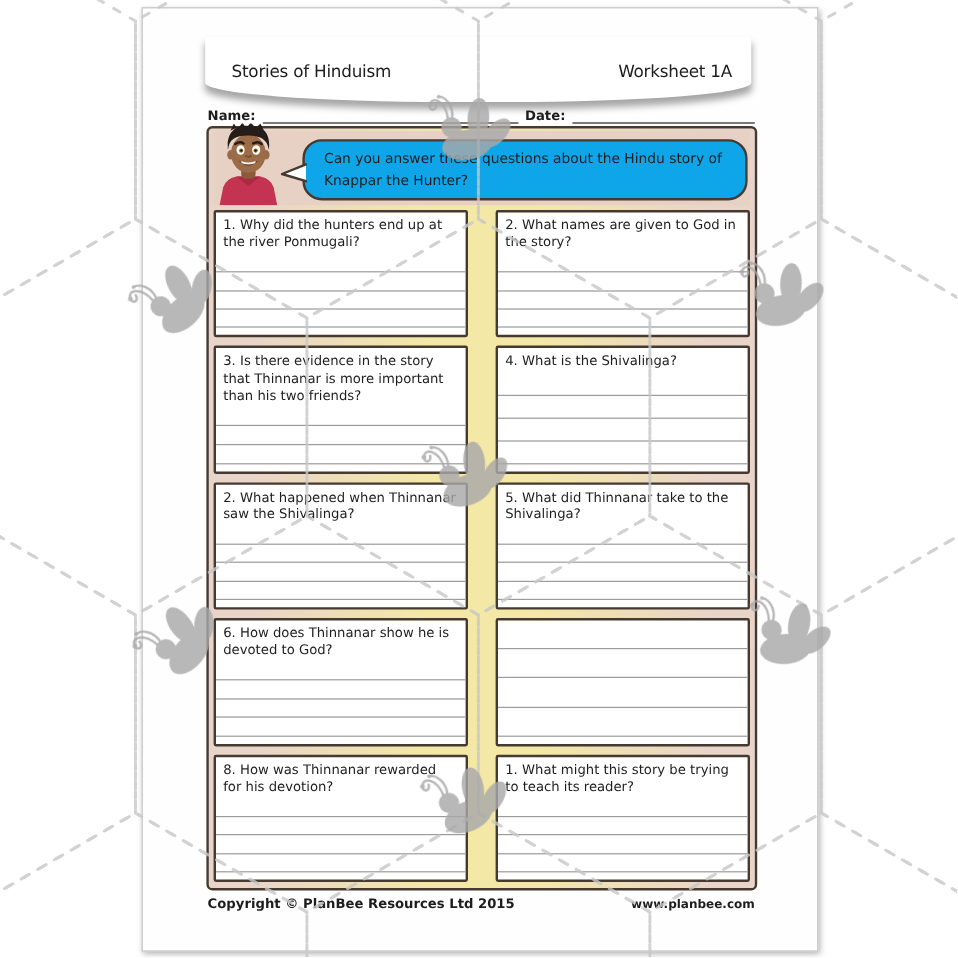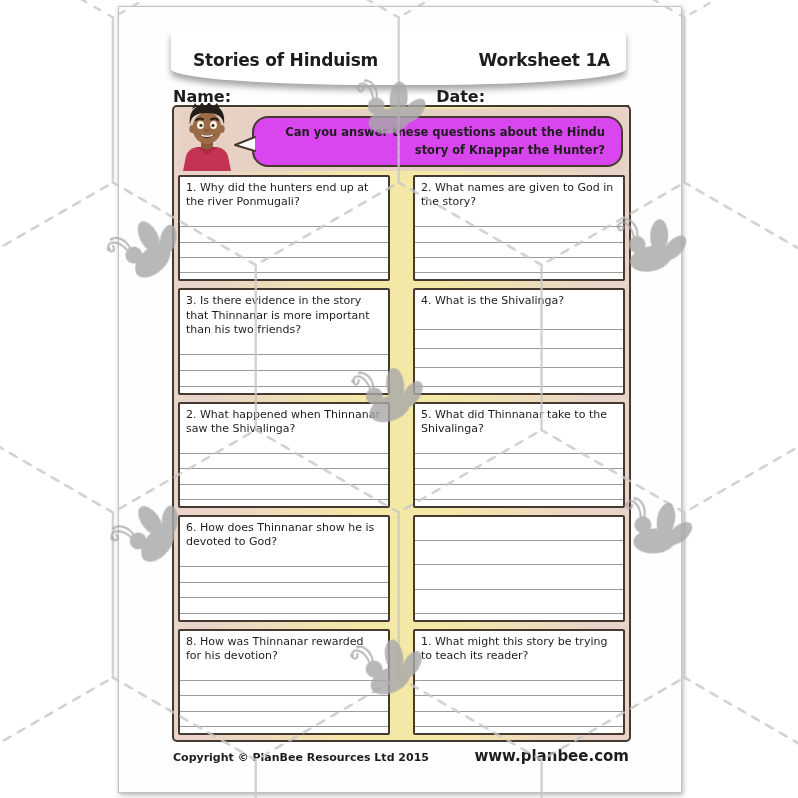--- a/index.html
+++ b/index.html
@@ -5,51 +5,51 @@
   html,body{margin:0;padding:0;}
   .canvas{position:relative;width:798px;height:798px;background:#ffffff;overflow:hidden;
           font-family:"DejaVu Sans",sans-serif;color:#1d1d1d;}
   
   .page{position:absolute;left:118px;top:6px;width:562px;height:785px;background:#fefefe;
         border:1px solid #c2c2c2;box-shadow:1px 2px 5px rgba(0,0,0,0.30);}
   .header-band{position:absolute;left:52px;top:24px;width:455px;height:54px;background:#ffffff;
         box-sizing:border-box;display:flex;justify-content:space-between;align-items:center;
         padding:4px 16px 0 22px;border-radius:0 0 45% 45% / 0 0 16px 16px;
         box-shadow:0 5px 6px rgba(0,0,0,0.35);}
-  .header-band .ttl{font-size:17px;font-weight:bold;letter-spacing:-0.2px;}
+  .header-band .ttl{font-size:14px;font-weight:normal;letter-spacing:-0.2px;}
   .name-date{position:absolute;left:54px;top:80px;width:456px;display:flex;align-items:flex-end;
-        font-size:16px;font-weight:bold;gap:6px;}
+        font-size:11px;font-weight:bold;gap:6px;}
   .rule{border-bottom:1.6px solid #222;height:15px;}
   .rule.name{flex:1.4;}
   .rule.date{flex:1;}
   
   .sheet{position:absolute;left:53px;top:98px;width:459px;height:637px;box-sizing:border-box;
         border:2.5px solid #46392f;border-radius:5px;
         background:linear-gradient(90deg,#e9d4c9 0%,#e9d4c9 8%,#f3e8a6 40%,#f3e8a6 60%,#e9d4c9 92%);
         display:flex;flex-direction:column;padding:2px 4px 5px;}
   .intro{position:relative;height:62px;background:#e7d1c5;flex:none;}
   .avatar{position:absolute;left:0px;top:-6px;width:58px;height:68px;}
-  .bubble{position:absolute;left:74px;right:2px;top:7px;bottom:4px;background:#d946ef;
+  .bubble{position:absolute;left:74px;right:2px;top:7px;bottom:4px;background:#0ea5e9;
         border:2px solid #46392f;border-radius:16px;display:flex;align-items:center;
-        justify-content:center;text-align:right;font-size:11.5px;line-height:1.5;
-        padding:2px 16px;font-weight:700;}
+        justify-content:center;text-align:left;font-size:11.5px;line-height:1.5;
+        padding:2px 16px;font-weight:400;}
   .tail{position:absolute;left:56px;top:26px;z-index:2;}
   
   .grid{flex:1;display:grid;grid-template-columns:1fr 1fr;grid-template-rows:repeat(5,1fr);
         gap:7px 23px;padding-top:4px;}
   .cell{background:#ffffff;border:2px solid #46392f;border-radius:2px;display:flex;
         flex-direction:column;overflow:hidden;}
   .q{padding:4px 6px 2px;font-size:11px;line-height:1.3;}
   .lines{flex:1;display:flex;flex-direction:column;margin-bottom:6px;}
   .ln{flex:1;border-bottom:1px solid #9b9b9b;}
   
   .footer{position:absolute;left:54px;top:740px;width:456px;display:flex;
         justify-content:space-between;align-items:baseline;font-weight:bold;}
   .footer .c{font-size:11px;text-align:center;}
-  .footer .w{font-size:15px;}
+  .footer .w{font-size:10px;}
   
   .watermark{position:absolute;left:0;top:0;width:798px;height:798px;z-index:50;pointer-events:none;}
 </style>
 </head>
 <body>
 
 <div class="canvas">
 
   <div class="page">
 

